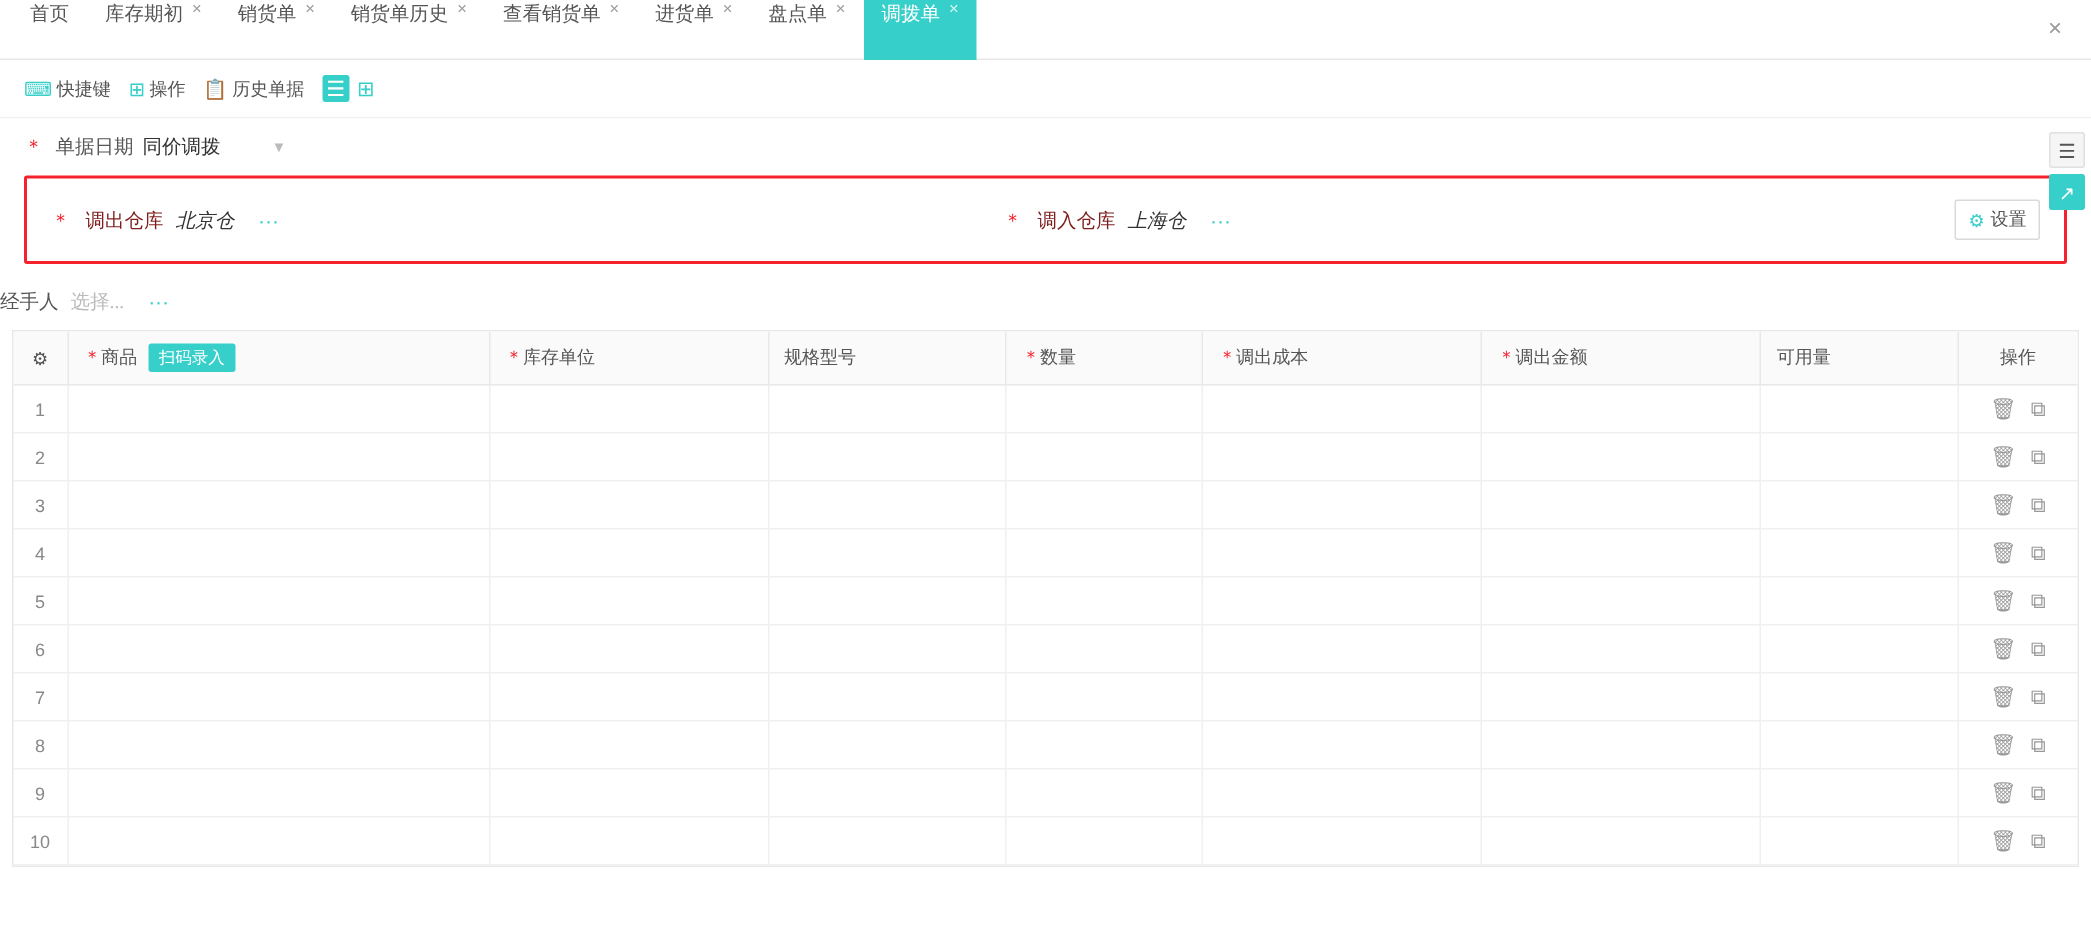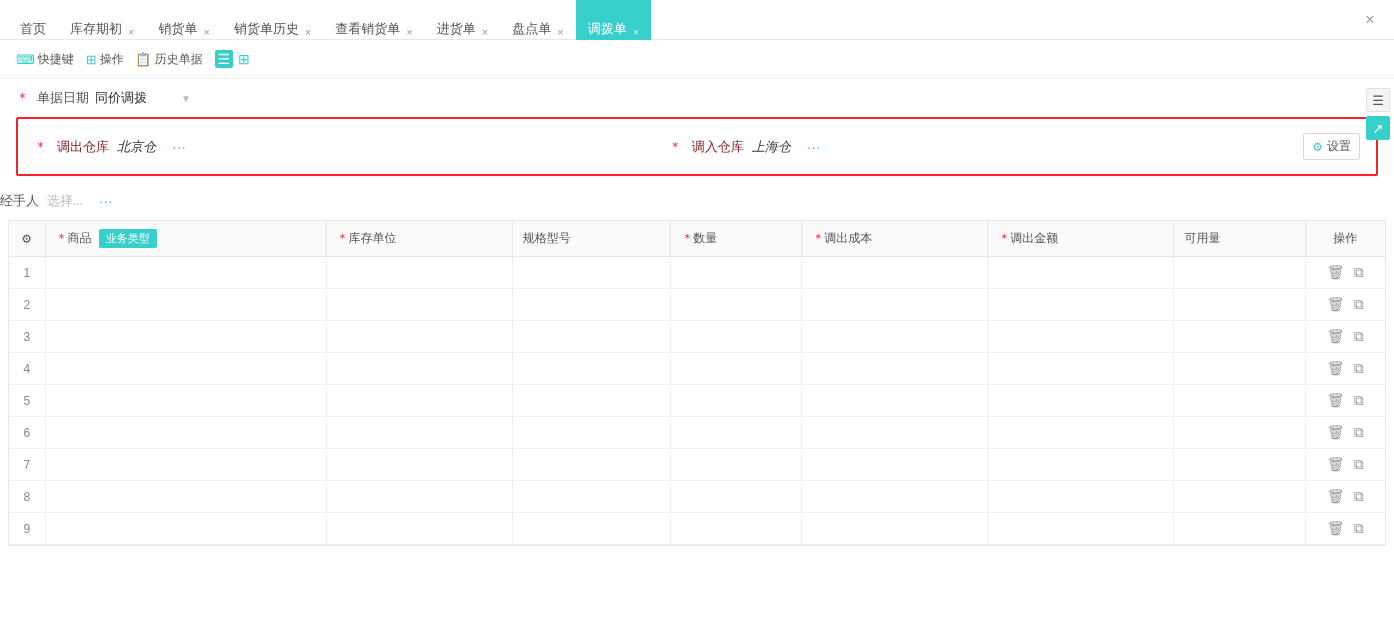--- a/index.html
+++ b/index.html
@@ -9,21 +9,21 @@
     .tab-bar {
       display: flex;
       align-items: center;
       border-bottom: 1px solid #e8e8e8;
       background: #fff;
       height: 40px;
       padding: 0 8px;
     }
     .tab-item {
       display: flex;
-      align-items: flex-end;
+      align-items: flex-start;
       padding: 0 12px;
       height: 40px;
       cursor: pointer;
       color: #555;
       font-size: 13px;
       border-bottom: 2px solid transparent;
       white-space: nowrap;
     }
     .tab-item.active {
       color: #fff;
@@ -397,21 +397,21 @@
 <div class="table-container">
   <div class="table-scroll">
     <table>
       <thead>
         <tr>
           <th class="th-settings">
             <span>⚙</span>
           </th>
           <th class="th-product">
             <span style="color:#f5222d">＊</span>商品
-            <span class="scan-btn">业务类型</span>
+            <span class="scan-btn">扫码录入</span>
           </th>
           <th>
             <span style="color:#f5222d">＊</span>库存单位
           </th>
           <th>规格型号</th>
           <th>
             <span style="color:#f5222d">＊</span>数量
           </th>
           <th>
             <span style="color:#f5222d">＊</span>调出成本
@@ -544,20 +544,34 @@
       <td></td>
       <td></td>
       <td></td>
       <td></td>
       <td></td>
       <td class="col-actions">
         <span class="action-icon">🗑</span>
         <span class="action-icon">⧉</span>
       </td>
     </tr>
+          <tr>
+      <td class="row-num">10</td>
+      <td></td>
+      <td></td>
+      <td></td>
+      <td></td>
+      <td></td>
+      <td></td>
+      <td></td>
+      <td class="col-actions">
+        <span class="action-icon">🗑</span>
+        <span class="action-icon">⧉</span>
+      </td>
+    </tr>
         </tbody>
     </table>
   </div>
 </div>
 
 <div class="right-sidebar">
   <div class="sidebar-tool">☰</div>
   <div class="sidebar-tool green">↗</div>
 </div>
 

